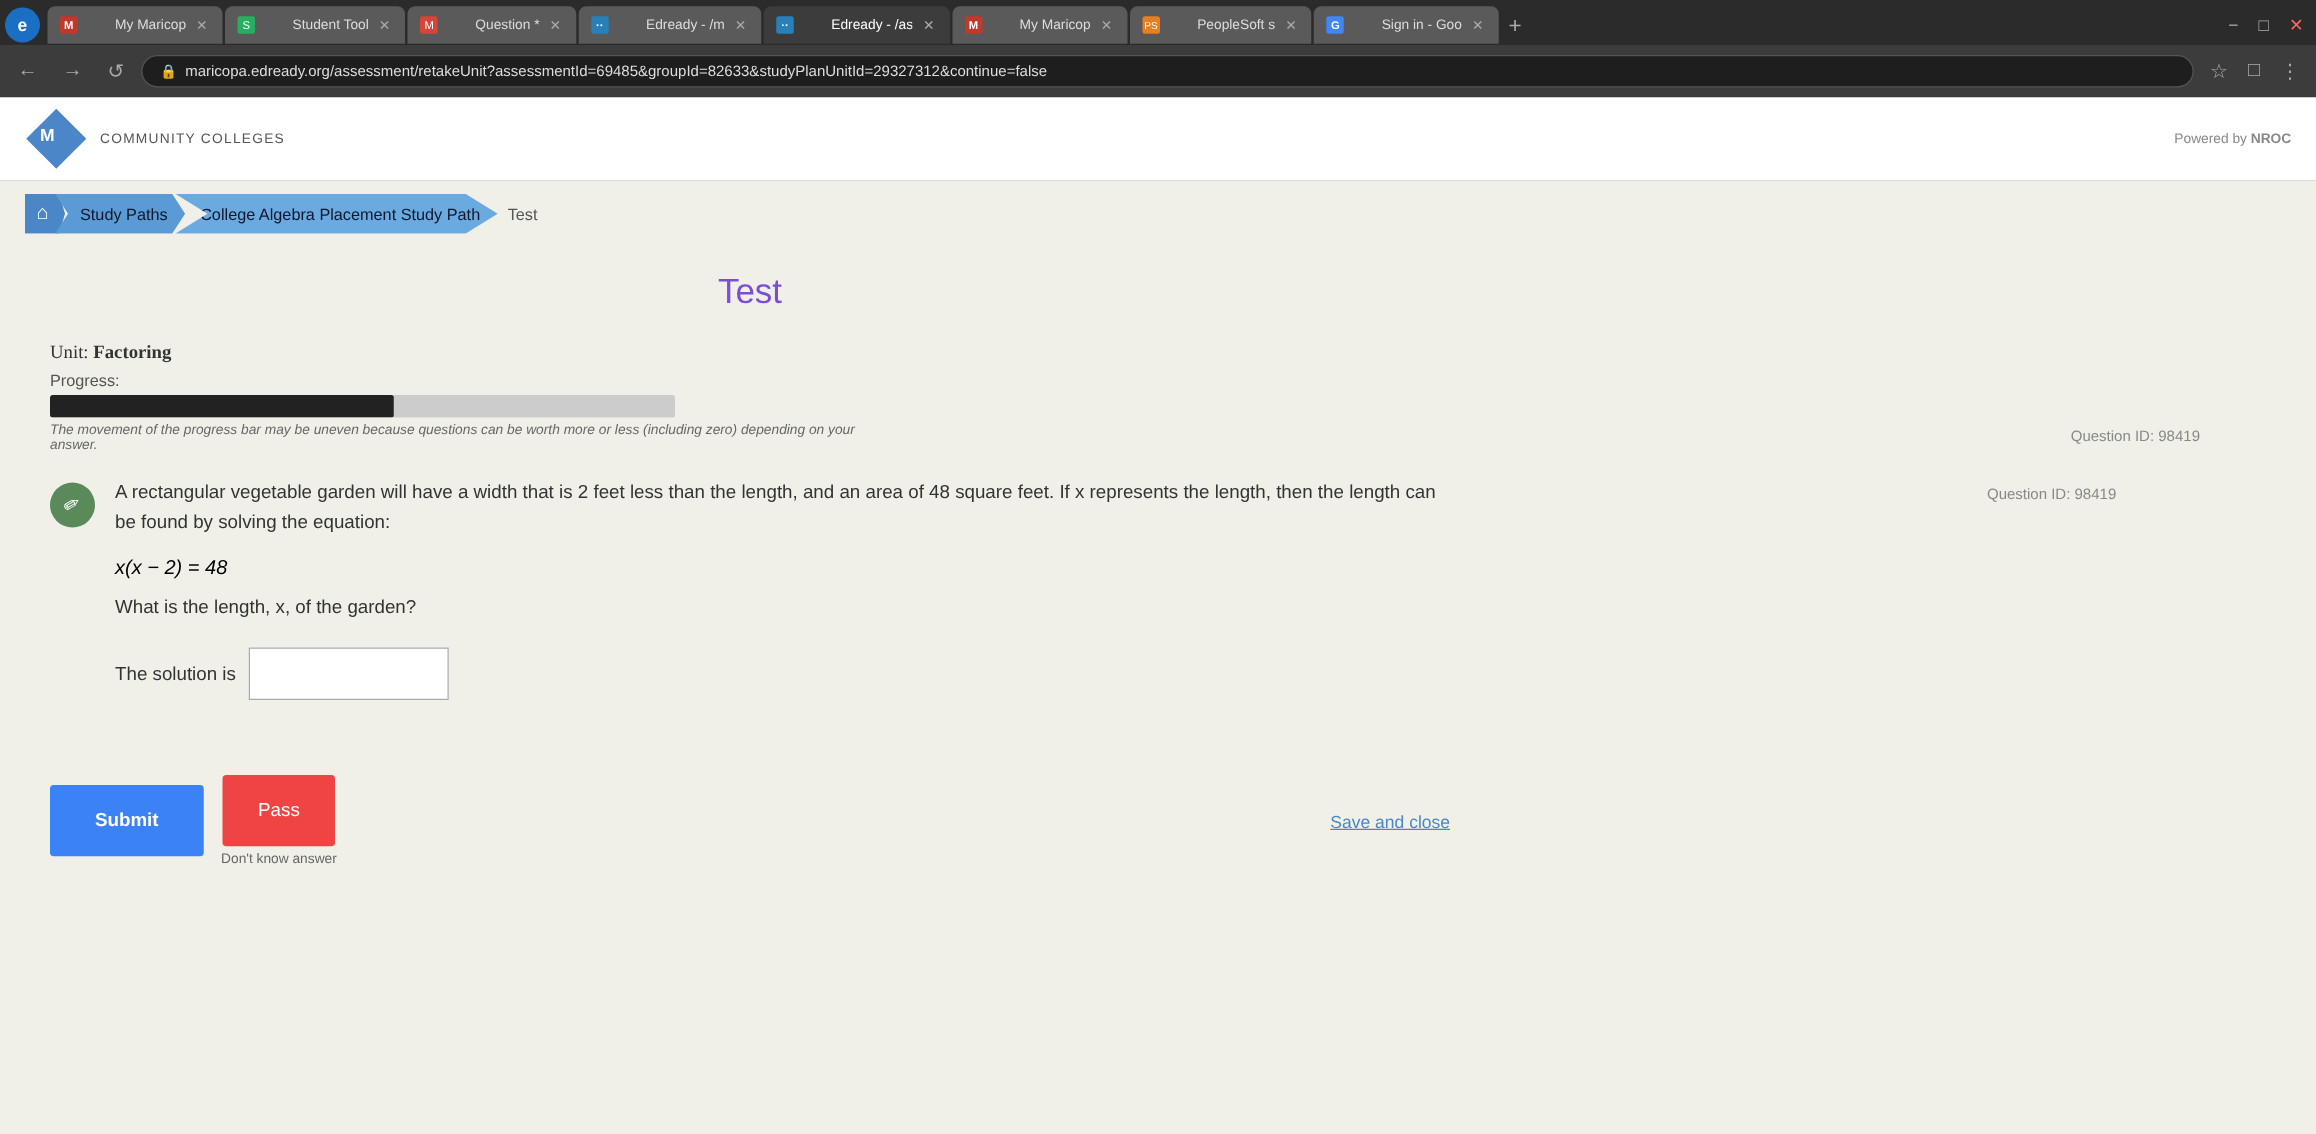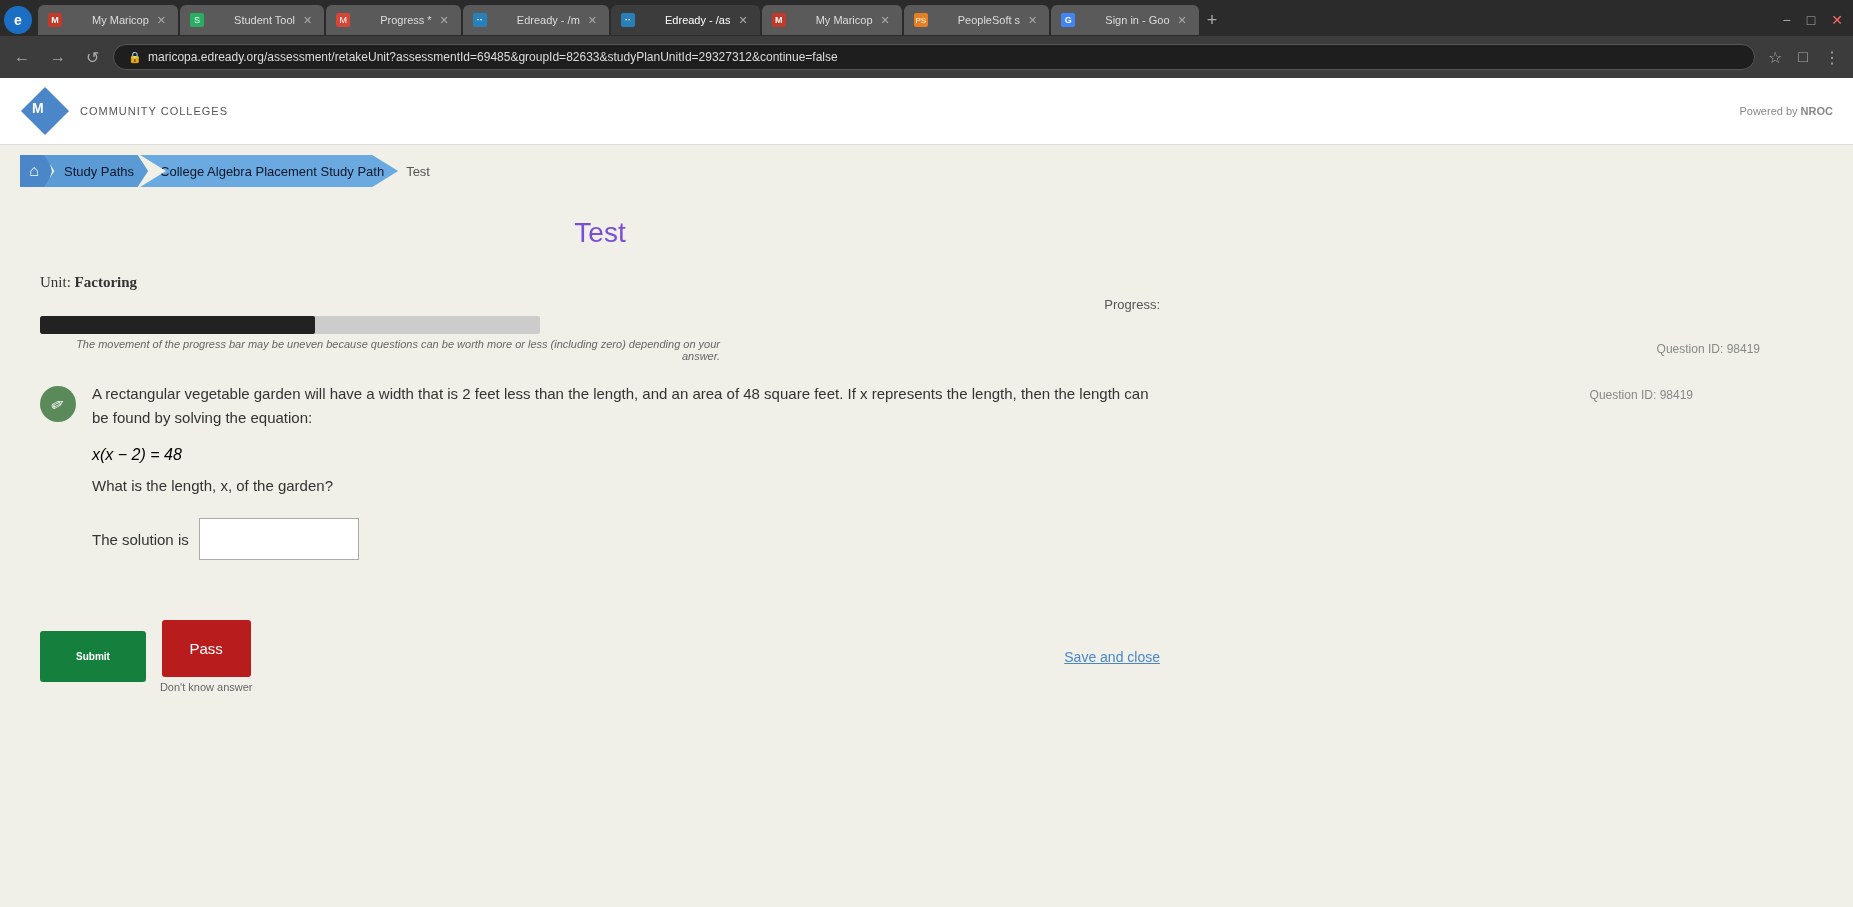--- a/index.html
+++ b/index.html
@@ -251,21 +251,20 @@
       font-size: 15px;
       color: #333;
     }
 
     .unit-name {
       font-weight: bold;
     }
 
     .progress-section {
       margin-bottom: 10px;
-      text-align: right;
     }
 
     .progress-label {
       font-size: 13px;
       color: #555;
       margin-bottom: 4px;
     }
 
     .progress-bar-container {
       width: 500px;
@@ -368,32 +367,32 @@
     
     .bottom-actions {
       margin-top: 60px;
       display: flex;
       align-items: center;
       gap: 14px;
       position: relative;
     }
 
     .submit-btn {
-      background: #15803d;
+      background: #3b82f6;
       color: white;
       border: none;
       padding: 20px 36px;
-      font-size: 10px;
+      font-size: 15px;
       cursor: pointer;
       border-radius: 3px;
       font-weight: bold;
     }
 
     .pass-btn {
-      background: #b91c1c;
+      background: #ef4444;
       color: white;
       border: none;
       padding: 20px 28px;
       font-size: 15px;
       cursor: pointer;
       border-radius: 3px;
     }
 
     .pass-btn-container {
       display: flex;
@@ -436,21 +435,21 @@
     </div>
 
     <div class="browser-tab">
       <span class="tab-favicon" style="background:#27ae60;color:white;display:flex;align-items:center;justify-content:center;font-size:9px;">S</span>
       <span class="tab-title">Student Tool</span>
       <span class="tab-close">✕</span>
     </div>
 
     <div class="browser-tab">
       <span class="tab-favicon" style="background:#d44638;color:white;display:flex;align-items:center;justify-content:center;font-size:9px;">M</span>
-      <span class="tab-title">Progress *</span>
+      <span class="tab-title">Question *</span>
       <span class="tab-close">✕</span>
     </div>
 
     <div class="browser-tab">
       <span class="tab-favicon" style="background:#2980b9;color:white;display:flex;align-items:center;justify-content:center;font-size:9px;font-weight:bold;">··</span>
       <span class="tab-title">Edready - /m</span>
       <span class="tab-close">✕</span>
     </div>
 
     <div class="browser-tab active">

